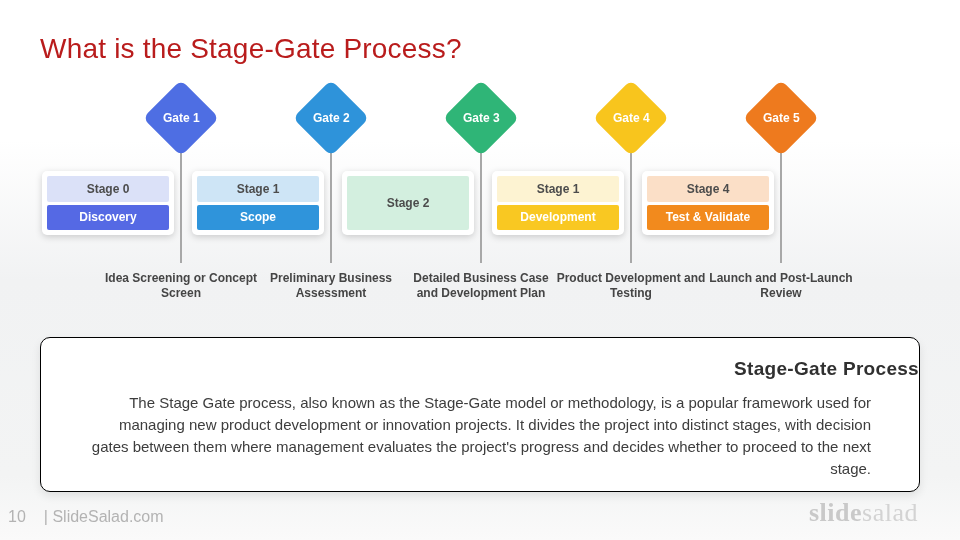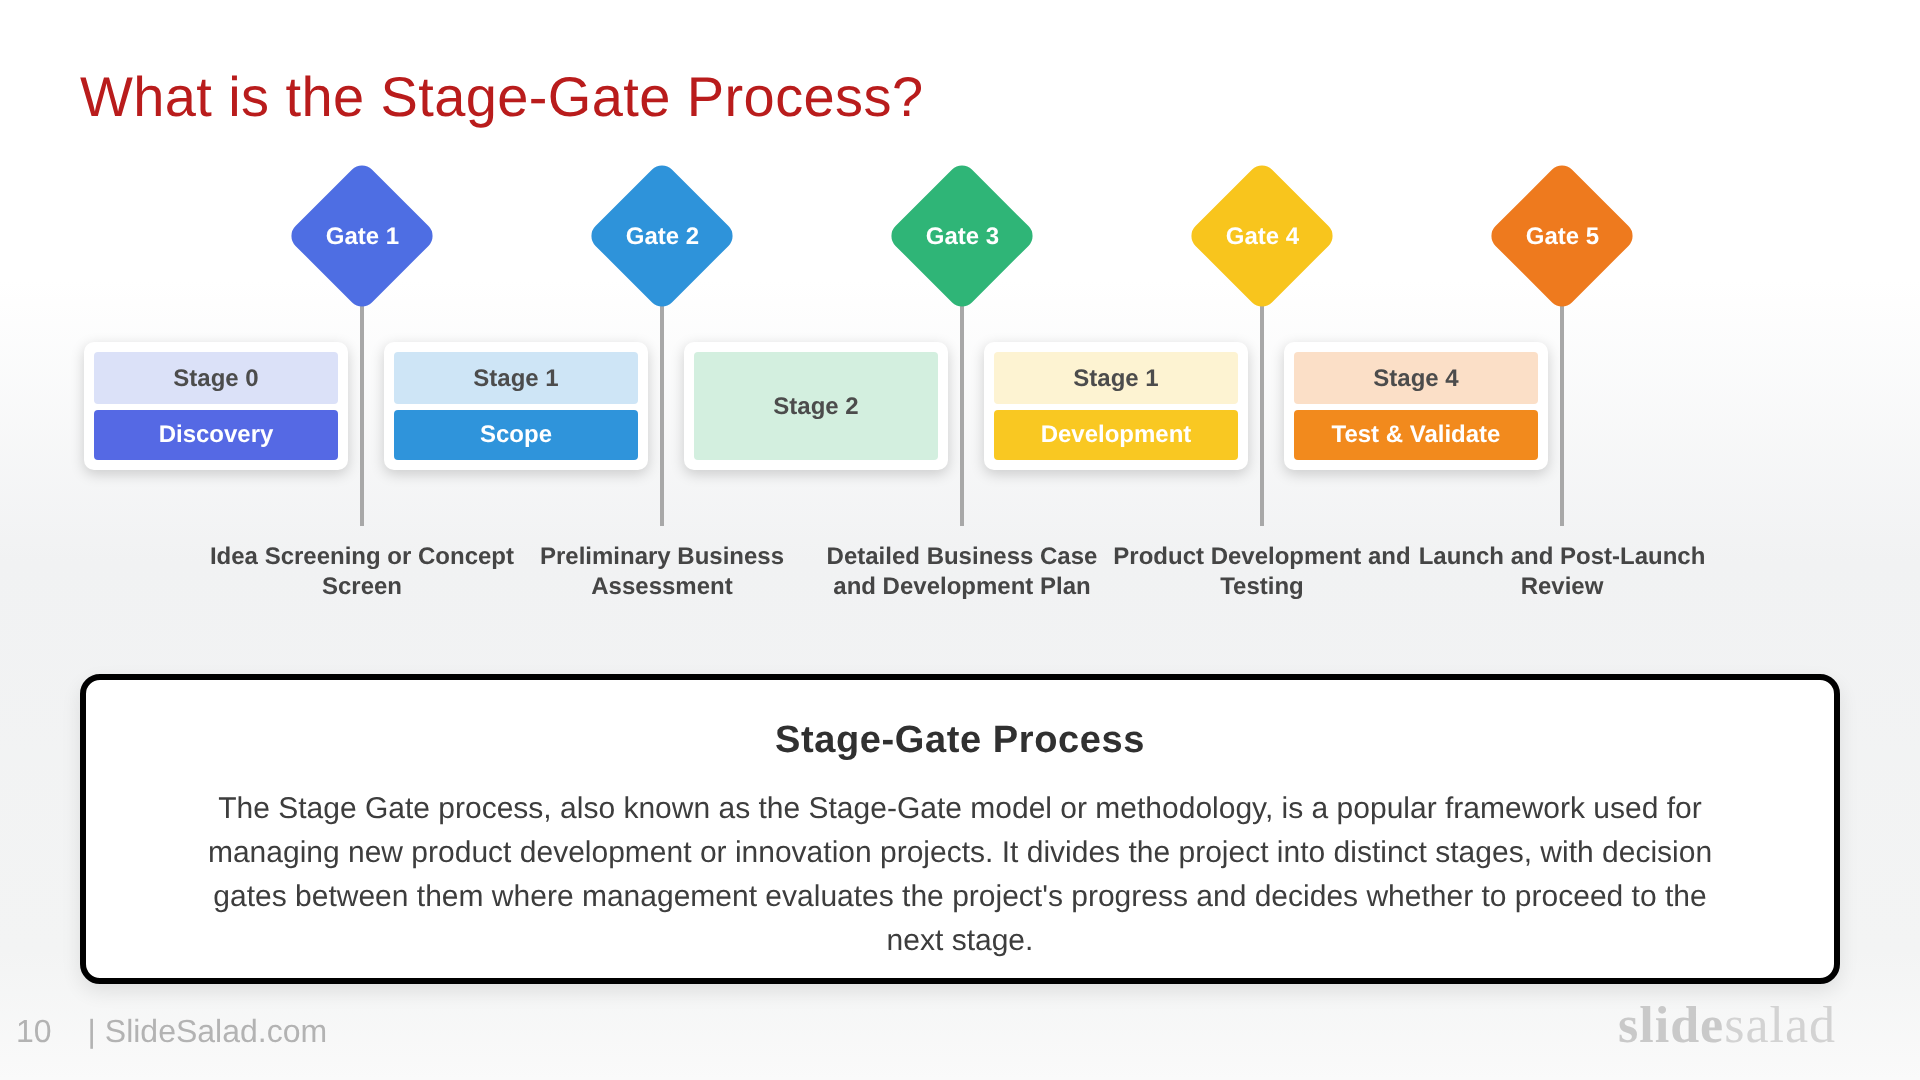--- a/index.html
+++ b/index.html
@@ -56,23 +56,23 @@
     position: absolute; top: 271px; width: 160px;
     margin-left: -80px;
     text-align: center;
     font-size: 12px; font-weight: 700; color: #454545; line-height: 1.22;
   }
 
   
   .summary-box {
     position: absolute; left: 40px; top: 337px; width: 880px; height: 155px;
     background: #ffffff; border-radius: 10px;
-    border: 3px solid #000000;
+    border: 1px solid #000000;
     box-shadow: 0 4px 10px rgba(0,0,0,0.09);
-    text-align: center;
+    text-align: right;
   }
   .summary-heading {
     margin-top: 20px;
     font-size: 19px; font-weight: 700; color: #303030;
     letter-spacing: 0.3px;
   }
   .summary-body {
     margin: 12px 48px 0 48px;
     font-size: 15px; color: #3d3d3d; line-height: 22px;
   }

